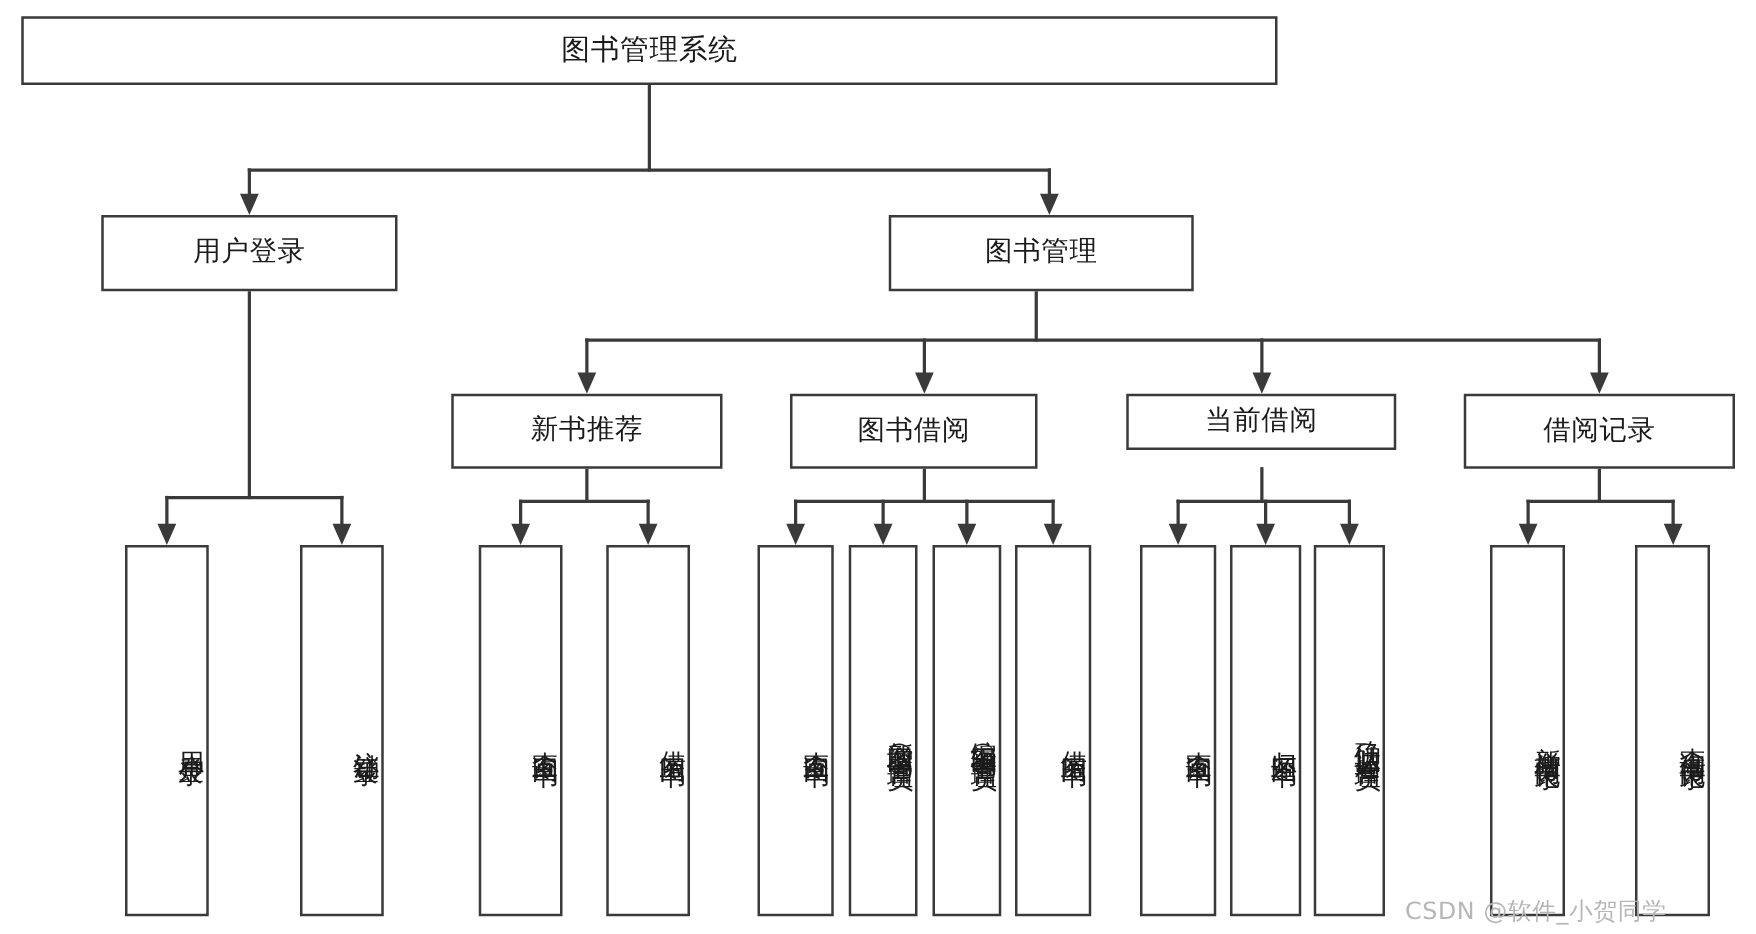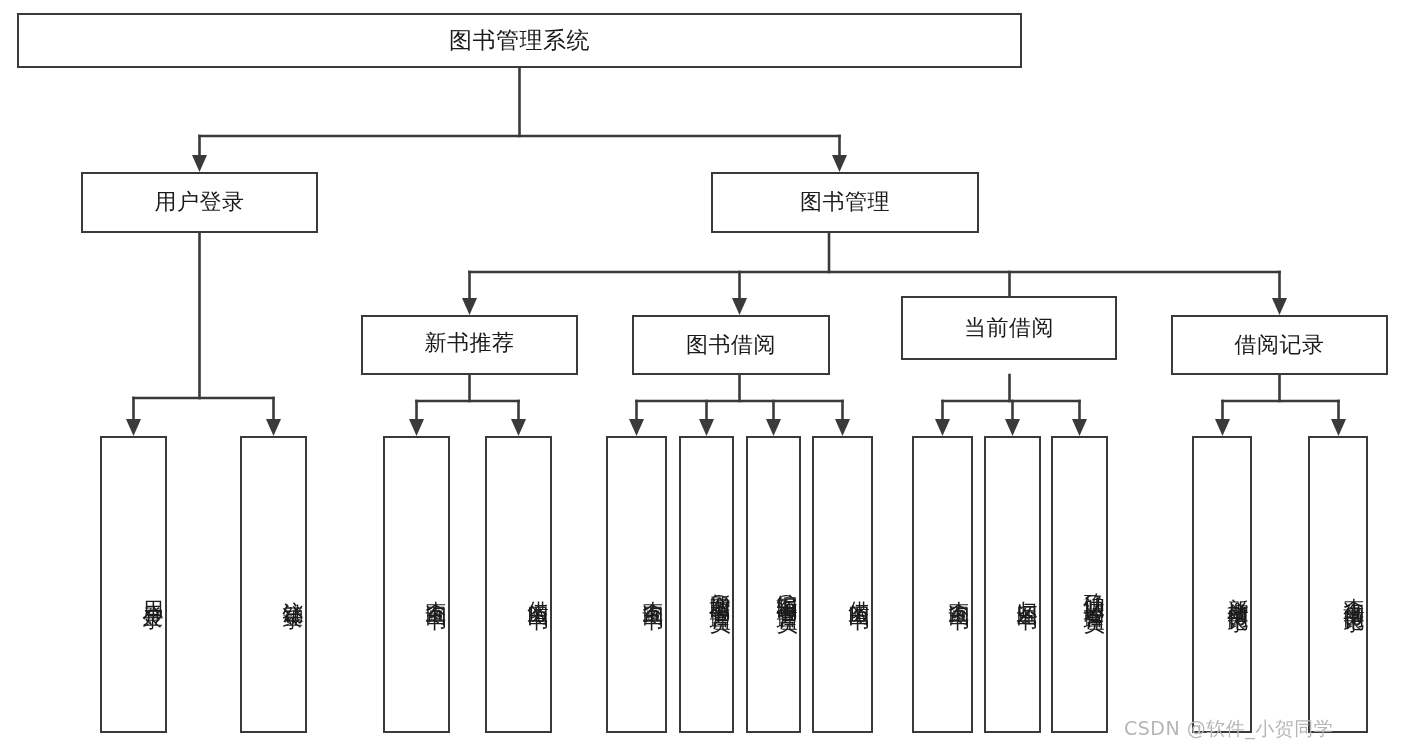--- a/index.html
+++ b/index.html
@@ -127,31 +127,31 @@
       <polygon points="1331,419 1346,419 1338.5,436" fill="#3a3a3a"></polygon>
     </svg>
 
   <div class="node horiz root" id="node-root" style="left: 17px; top: 13px; width: 1005px; height: 55px;">
       <span>图书管理系统</span>
     </div>
 
   <div class="node horiz" id="node-l1-0" style="left: 81px; top: 172px; width: 237px; height: 61px;">
       <span>用户登录</span>
     </div>
-  <div class="node horiz" id="node-l1-1" style="left: 711px; top: 172px; width: 268px; height: 61px;">
+  <div class="node horiz" id="node-l1-1" style="left: 711px; top: 172px; width: 244px; height: 61px;">
       <span>图书管理</span>
     </div>
 
   <div class="node horiz" id="node-l2-0" style="left: 361px; top: 315px; width: 217px; height: 60px; font-family: Liberation Mono, monospace;">
       <span>新书推荐</span>
     </div>
   <div class="node horiz" id="node-l2-1" style="left: 632px; top: 315px; width: 198px; height: 60px;">
       <span>图书借阅</span>
     </div>
-  <div class="node horiz" id="node-l2-2" style="left: 901px; top: 296px; width: 216px; height: 64px;">
+  <div class="node horiz" id="node-l2-2" style="left: 901px; top: 315px; width: 216px; height: 45px;">
       <span>当前借阅</span>
     </div>
   <div class="node horiz" id="node-l2-3" style="left: 1171px; top: 315px; width: 217px; height: 60px;">
       <span>借阅记录</span>
     </div>
 
   <div class="node vert" id="node-leaf-0" style="left: 100px; top: 436px; width: 67px; height: 297px;">
       <span>用户登录</span>
     </div>
   <div class="node vert" id="node-leaf-1" style="left: 240px; top: 436px; width: 67px; height: 297px;">

